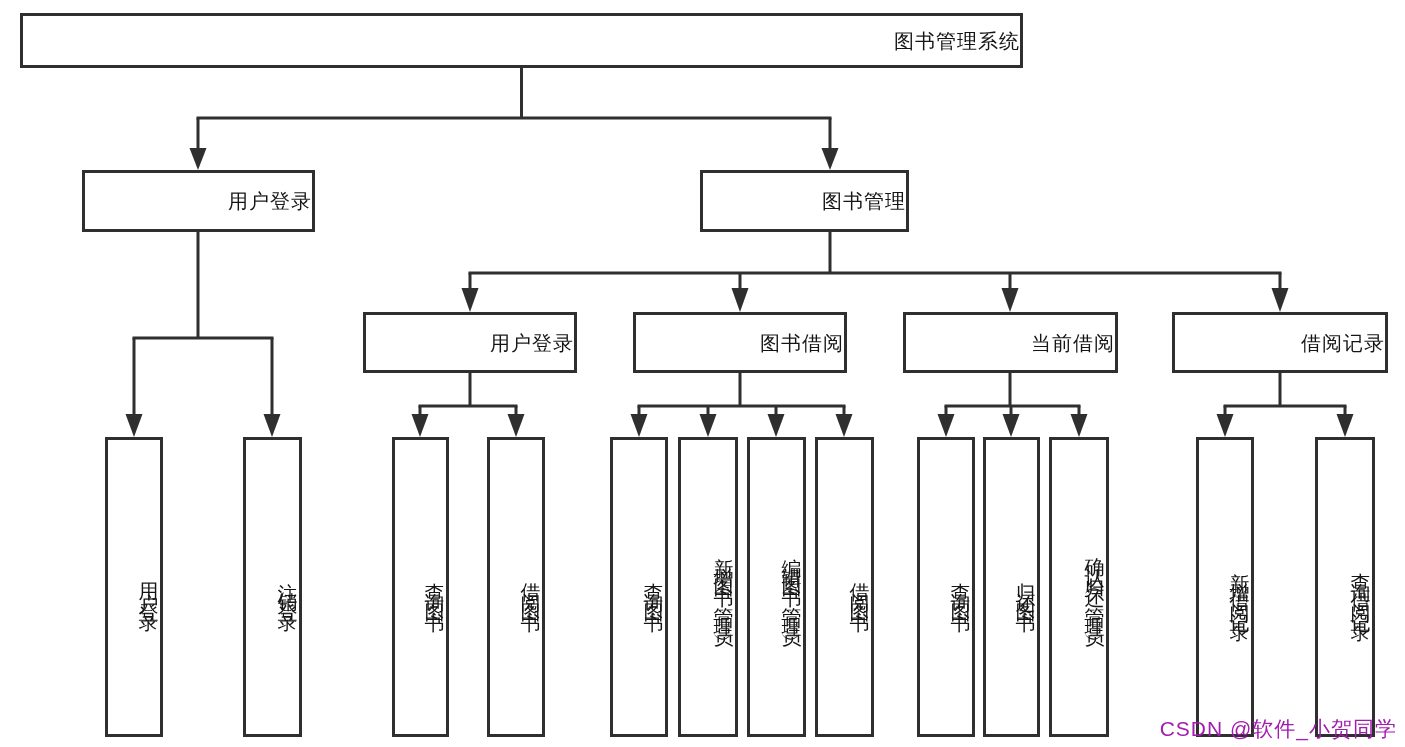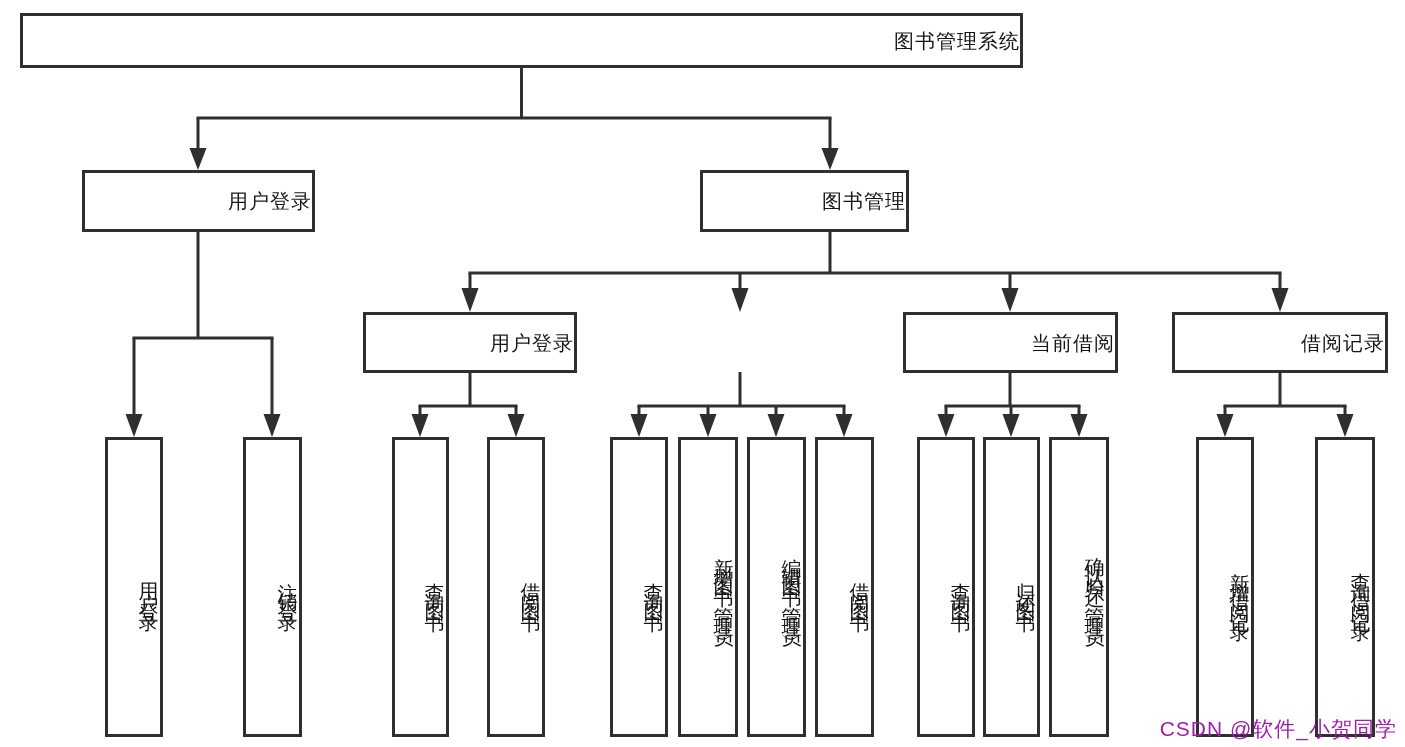--- a/index.html
+++ b/index.html
@@ -133,20 +133,23 @@
   <div class="node h" style="left:82px;top:170px;width:233px;height:62px">
     <span>用户登录</span>
   </div>
   <div class="node h" style="left:700px;top:170px;width:209px;height:62px">
     <span>图书管理</span>
   </div>
 
   <div class="node h" style="left:363px;top:312px;width:214px;height:61px">
     <span>用户登录</span>
   </div>
+  <div class="node h" style="left:633px;top:312px;width:214px;height:61px">
+    <span>图书借阅</span>
+  </div>
   <div class="node h" style="left:1172px;top:312px;width:216px;height:61px">
     <span>借阅记录</span>
   </div>
   <div class="node h" style="left:903px;top:312px;width:215px;height:61px">
     <span>当前借阅</span>
   </div>
 
   <div class="node v" style="left:105px;top:437px;width:58px;height:300px">
     <span>用户登录</span>
   </div>

